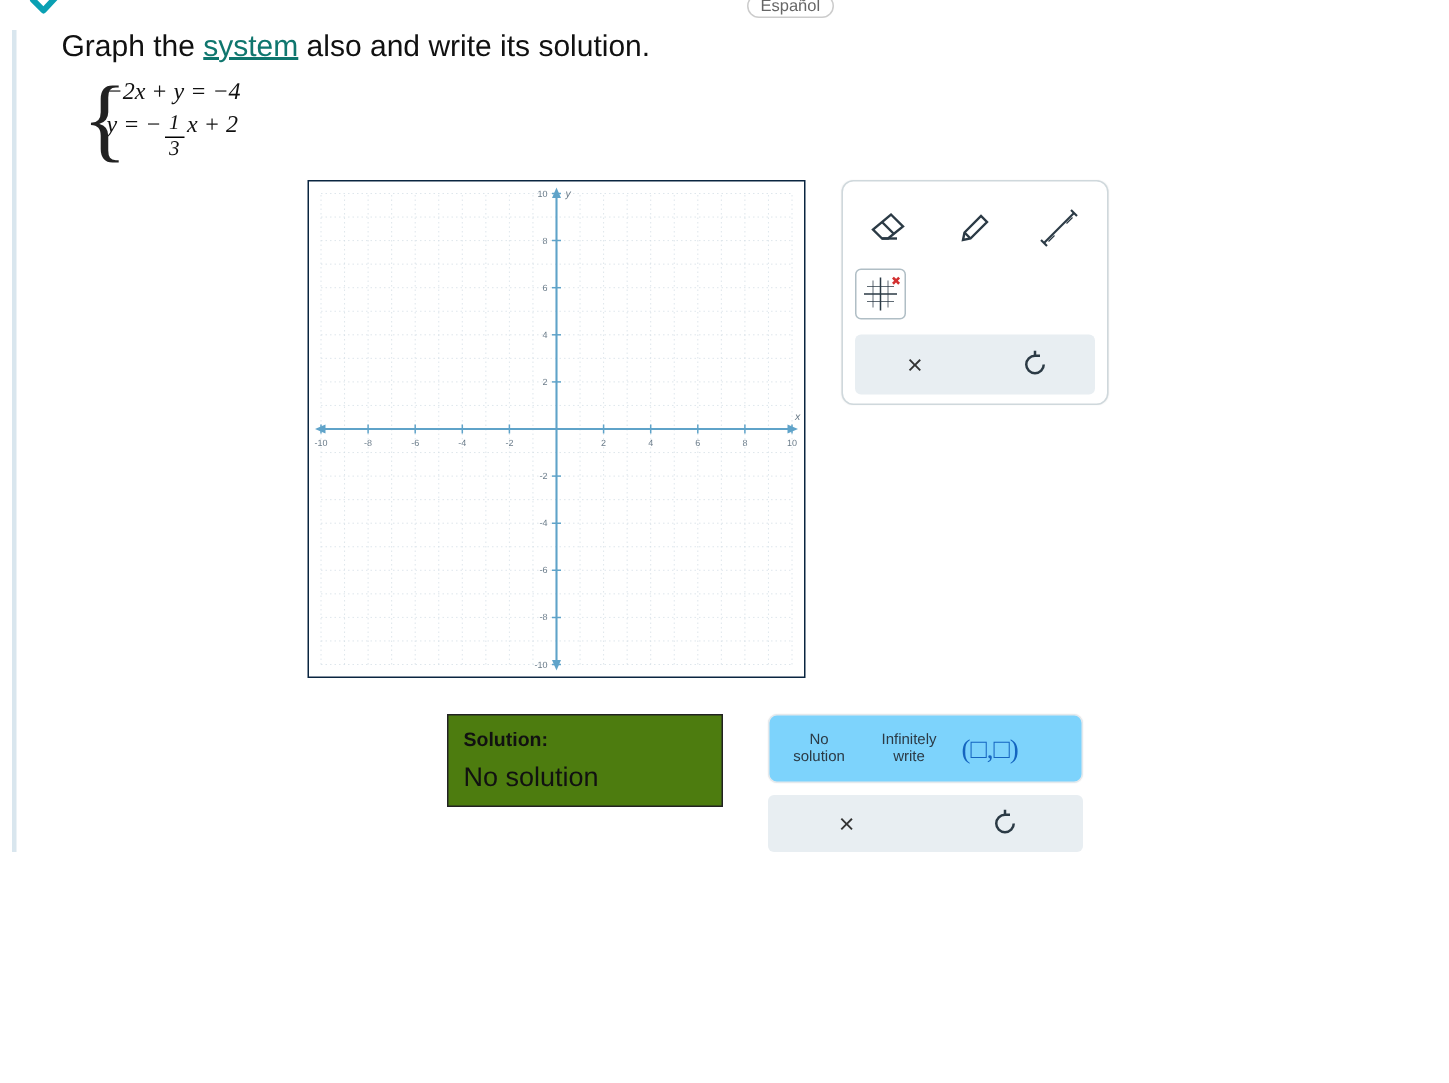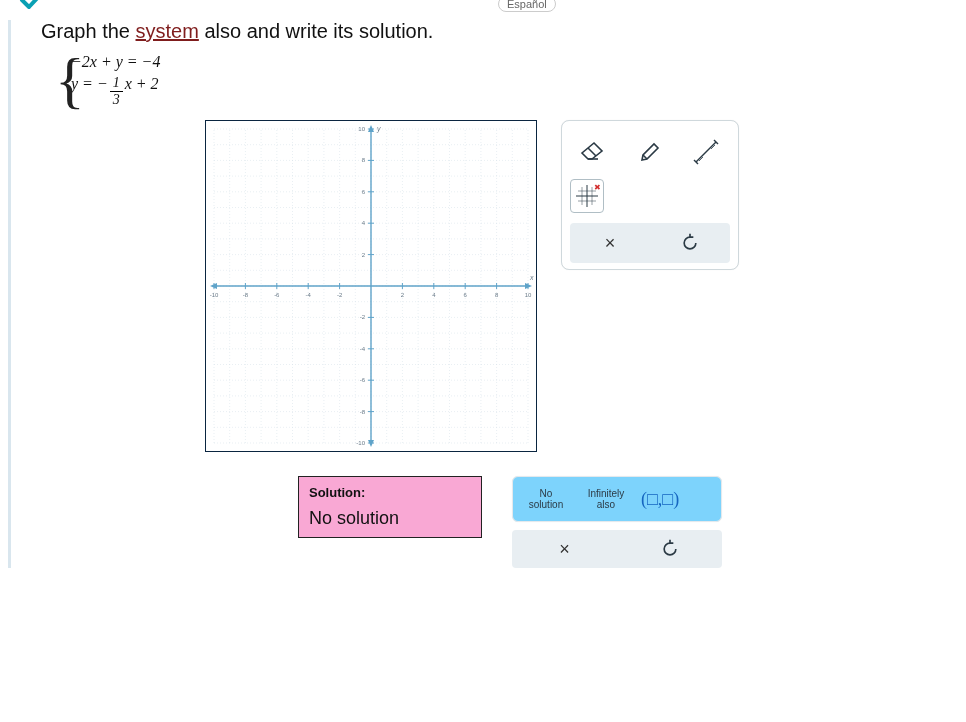--- a/index.html
+++ b/index.html
@@ -28,21 +28,21 @@
     border: 1px solid #ccc;
     border-radius: 10px;
     padding: 1px 8px;
   }
   .prompt {
     font-size: 20px;
     margin-top: 20px;
     margin-bottom: 8px;
   }
   .system-link {
-    color: #7f1d1d;
+    color: #0f766e;
     text-decoration: underline;
   }
   .equations {
     position: relative;
     margin: 10px 0 12px 30px;
     font-family: "Times New Roman", serif;
     font-size: 16px;
   }
   .brace {
     position: absolute;
@@ -121,21 +121,21 @@
     display: flex;
     gap: 30px;
     align-items: flex-start;
     margin-top: 24px;
     margin-left: 257px;
   }
   .solution-box {
     border: 1px solid #222;
     width: 184px;
     padding: 8px 10px;
-    background: #f9a8d4;
+    background: #4d7c0f;
   }
   .solution-title { font-weight: bold; font-size: 13px; margin-bottom: 8px; }
   .solution-val { font-size: 18px; }
 
   .answer-tools {
     width: 210px;
     text-align: left;
   }
   .ans-top {
     border-radius: 6px;
@@ -374,21 +374,21 @@
       <div class="ans-top">
         <div class="ans-btn">
           <div>
             <div>No</div>
             <div>solution</div>
           </div>
         </div>
         <div class="ans-btn">
           <div>
             <div>Infinitely</div>
-            <div>also</div>
+            <div>write</div>
           </div>
         </div>
         <div class="ans-pair">(□,□)</div>
       </div>
       <div class="ans-bar">
         <div class="tb-btn">
           <span style="font-size:18px;">×</span>
         </div>
         <div class="tb-btn">
           <svg width="20" height="20" viewBox="0 0 24 24" fill="none" stroke="#2b3a45" stroke-width="2">

